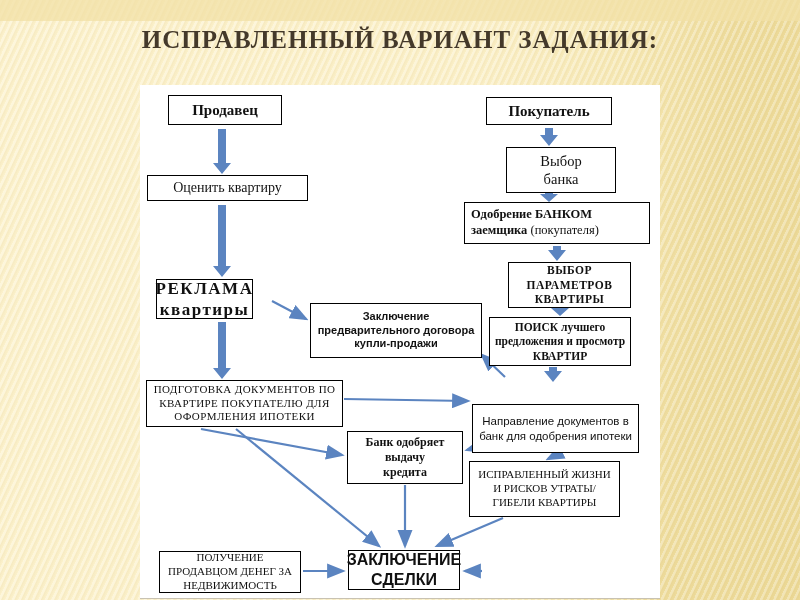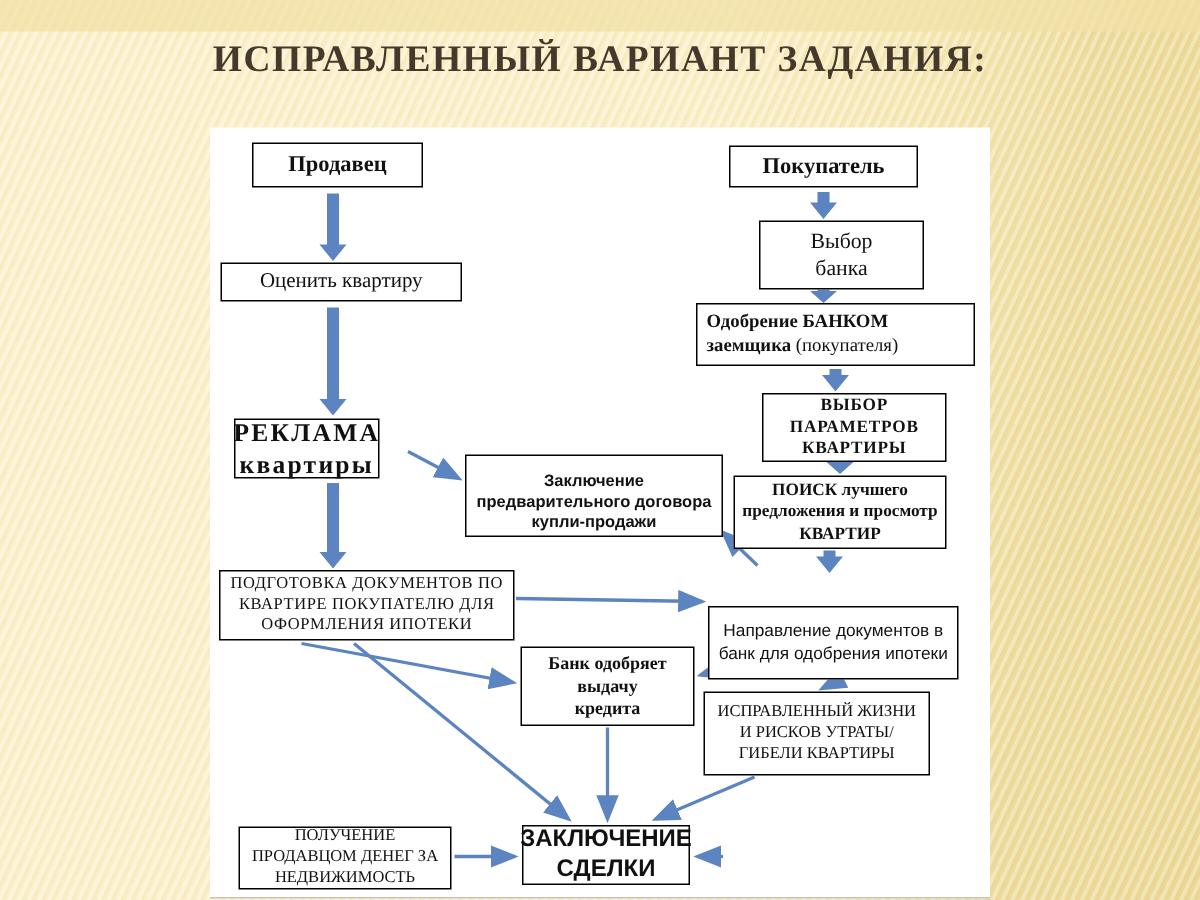--- a/index.html
+++ b/index.html
@@ -94,21 +94,21 @@
 
   <div class="node serif left" style="left:464px;top:202px;width:186px;height:42px;font-size:12.5px;">
     <span><b>Одобрение БАНКОМ заемщика</b><span> (покупателя)</span></span>
   </div>
 
   <div class="node serif bold" style="left:156px;top:279px;width:97px;height:40px;font-size:17px;letter-spacing:1.5px;">
     <span>РЕКЛАМА
 квартиры</span>
   </div>
 
-  <div class="node sans bold" style="left:310px;top:303px;width:172px;height:55px;font-size:11px;align-items:flex-end;">
+  <div class="node sans bold" style="left:310px;top:303px;width:172px;height:55px;font-size:11px;">
     <span>Заключение предварительного договора купли-продажи</span>
   </div>
 
   <div class="node serif bold" style="left:508px;top:262px;width:123px;height:46px;font-size:11.5px;letter-spacing:.5px;">
     <span>ВЫБОР
 ПАРАМЕТРОВ
 КВАРТИРЫ</span>
   </div>
 
   <div class="node serif" style="left:146px;top:380px;width:197px;height:47px;font-size:11px;letter-spacing:.4px;">

